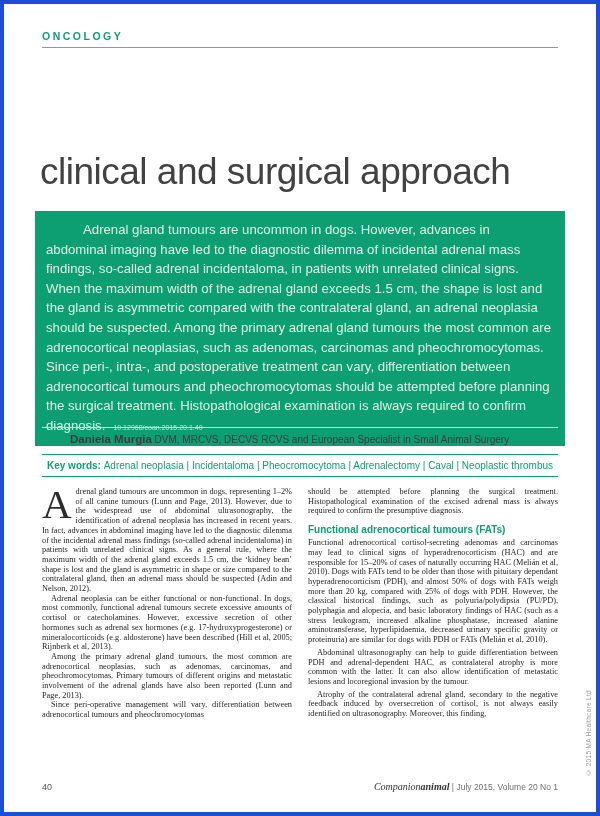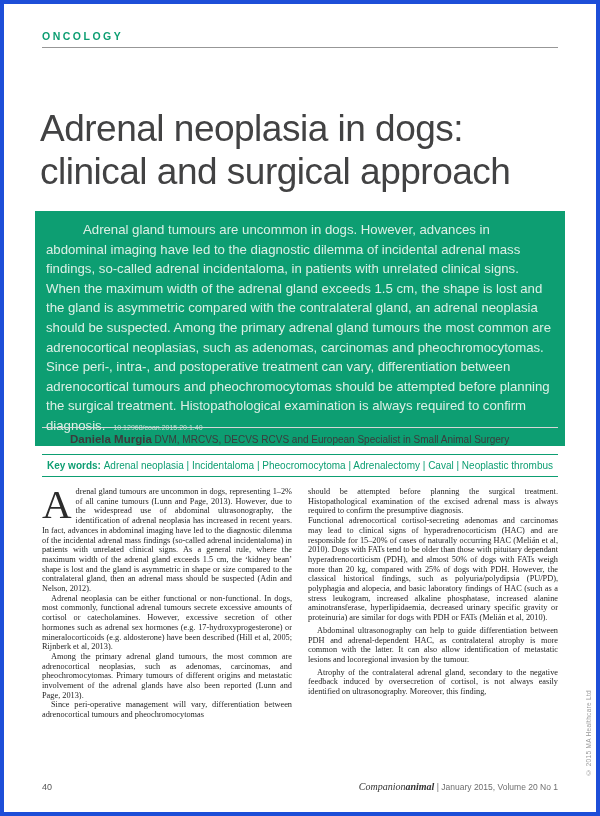--- a/index.html
+++ b/index.html
@@ -136,21 +136,21 @@
 </style>
 </head>
 <body>
 
 <div class="page">
 
   <div class="kicker">ONCOLOGY</div>
   <div class="kicker-rule"></div>
 
   <h1 class="title">
-    <span>Adrenal neoplasia in dogs:</span><br>
+    <br>
     <span>clinical and surgical approach</span>
   </h1>
 
   <div class="abstract-box">
     <span class="abstract-text">Adrenal gland tumours are uncommon in dogs. However, advances in abdominal imaging have led to the diagnostic dilemma of incidental adrenal mass findings, so-called adrenal incidentaloma, in patients with unrelated clinical signs. When the maximum width of the adrenal gland exceeds 1.5 cm, the shape is lost and the gland is asymmetric compared with the contralateral gland, an adrenal neoplasia should be suspected. Among the primary adrenal gland tumours the most common are adrenocortical neoplasias, such as adenomas, carcinomas and pheochromocytomas. Since peri-, intra-, and postoperative treatment can vary, differentiation between adrenocortical tumours and pheochromocytomas should be attempted before planning the surgical treatment. Histopathological examination is always required to confirm diagnosis.</span><span class="doi">10.12968/coan.2015.20.1.40</span>
   </div>
 
   <div class="author-rule-top"></div>
   <div class="author-line">
     <span class="author-name">Daniela Murgia</span><span> DVM, MRCVS, DECVS RCVS and European Specialist in Small Animal Surgery</span>
@@ -164,28 +164,29 @@
     <div class="col">
       <p class="body-p">
         <span class="dropcap">A</span><span>drenal gland tumours are uncommon in dogs, representing 1–2% of all canine tumours (Lunn and Page, 2013). However, due to the widespread use of abdominal ultrasonography, the identification of adrenal neoplasia has increased in recent years. In fact, advances in abdominal imaging have led to the diagnostic dilemma of the incidental adrenal mass findings (so-called adrenal incidentaloma) in patients with unrelated clinical signs. As a general rule, where the maximum width of the adrenal gland exceeds 1.5 cm, the ‘kidney bean’ shape is lost and the gland is asymmetric in shape or size compared to the contralateral gland, then an adrenal mass should be suspected (Adin and Nelson, 2012).</span>
       </p>
       <p class="body-p indent">Adrenal neoplasia can be either functional or non-functional. In dogs, most commonly, functional adrenal tumours secrete excessive amounts of cortisol or catecholamines. However, excessive secretion of other hormones such as adrenal sex hormones (e.g. 17-hydroxyprogesterone) or mineralocorticoids (e.g. aldosterone) have been described (Hill et al, 2005; Rijnberk et al, 2013).</p>
       <p class="body-p indent">Among the primary adrenal gland tumours, the most common are adrenocortical neoplasias, such as adenomas, carcinomas, and pheochromocytomas. Primary tumours of different origins and metastatic involvement of the adrenal glands have also been reported (Lunn and Page, 2013).</p>
       <p class="body-p indent">Since peri-operative management will vary, differentiation between adrenocortical tumours and pheochromocytomas</p>
     </div>
     <div class="col">
       <p class="body-p">should be attempted before planning the surgical treatment. Histopathological examination of the excised adrenal mass is always required to confirm the presumptive diagnosis.</p>
+      <h2 class="sub-heading">Functional adrenocortical tumours (FATs)</h2>
       <p class="body-p">Functional adrenocortical cortisol-secreting adenomas and carcinomas may lead to clinical signs of hyperadrenocorticism (HAC) and are responsible for 15–20% of cases of naturally occurring HAC (Melián et al, 2010). Dogs with FATs tend to be older than those with pituitary dependant hyperadrenocorticism (PDH), and almost 50% of dogs with FATs weigh more than 20 kg, compared with 25% of dogs with PDH. However, the classical historical findings, such as polyuria/polydipsia (PU/PD), polyphagia and alopecia, and basic laboratory findings of HAC (such as a stress leukogram, increased alkaline phosphatase, increased alanine aminotransferase, hyperlipidaemia, decreased urinary specific gravity or proteinuria) are similar for dogs with PDH or FATs (Melián et al, 2010).</p>
       <p class="body-p indent gap">Abdominal ultrasonography can help to guide differentiation between PDH and adrenal-dependent HAC, as contralateral atrophy is more common with the latter. It can also allow identification of metastatic lesions and locoregional invasion by the tumour.</p>
       <p class="body-p indent gap">Atrophy of the contralateral adrenal gland, secondary to the negative feedback induced by oversecretion of cortisol, is not always easily identified on ultrasonography. Moreover, this finding,</p>
     </div>
   </div>
 
   <div class="footer">
     <span class="page-number">40</span>
     <span class="footer-right">
-      <span class="journal-1">Companion</span><span class="journal-2">animal</span><span> | January 2015, Volume 20 No 1</span>
+      <span class="journal-1">Companion</span><span class="journal-2">animal</span><span> | July 2015, Volume 20 No 1</span>
     </span>
   </div>
 
   <div class="side-copyright">© 2015 MA Healthcare Ltd</div>
 
 </div>
 
 </body></html>

